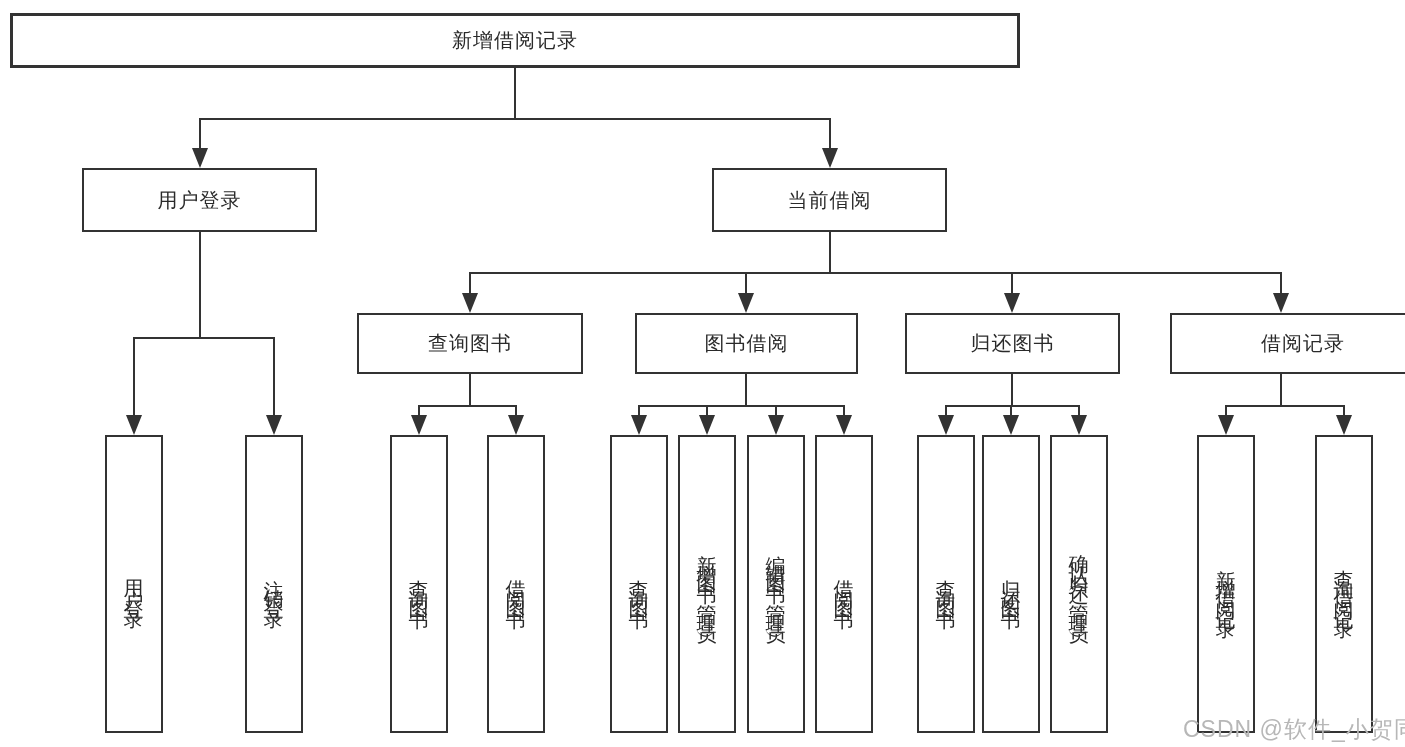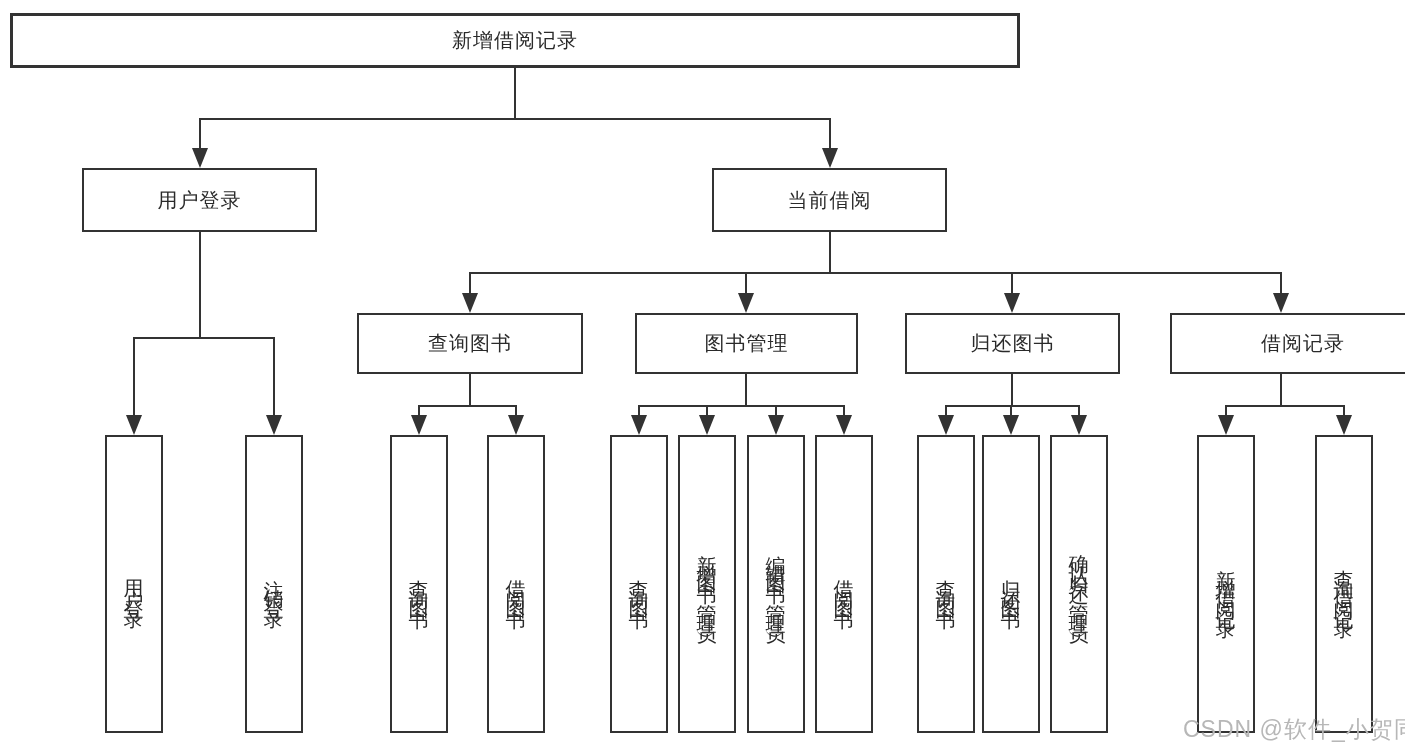--- a/index.html
+++ b/index.html
@@ -91,21 +91,21 @@
   <div class="ar" style="left:1218px;top:415px"></div>
   <div class="vl" style="left:1343px;top:405px;height:12px"></div>
   <div class="ar" style="left:1336px;top:415px"></div>
 
   <div class="box" style="left:10px;top:13px;width:1010px;height:55px;border-width:3px">新增借阅记录</div>
 
   <div class="box" style="left:82px;top:168px;width:235px;height:64px">用户登录</div>
   <div class="box" style="left:712px;top:168px;width:235px;height:64px">当前借阅</div>
 
   <div class="box" style="left:357px;top:313px;width:226px;height:61px">查询图书</div>
-  <div class="box" style="left:635px;top:313px;width:223px;height:61px">图书管理</div>
+  <div class="box" style="left:635px;top:313px;width:223px;height:61px">图书借阅</div>
   <div class="box" style="left:905px;top:313px;width:215px;height:61px">归还图书</div>
   <div class="box" style="left:1170px;top:313px;width:266px;height:61px">借阅记录</div>
 
   <div class="box vbox" style="left:105px;top:435px;width:58px;height:298px">用户登录</div>
   <div class="box vbox" style="left:245px;top:435px;width:58px;height:298px">注销登录</div>
 
   <div class="box vbox" style="left:390px;top:435px;width:58px;height:298px">查询图书</div>
   <div class="box vbox" style="left:487px;top:435px;width:58px;height:298px">借阅图书</div>
 
   <div class="box vbox" style="left:610px;top:435px;width:58px;height:298px">查询图书</div>

